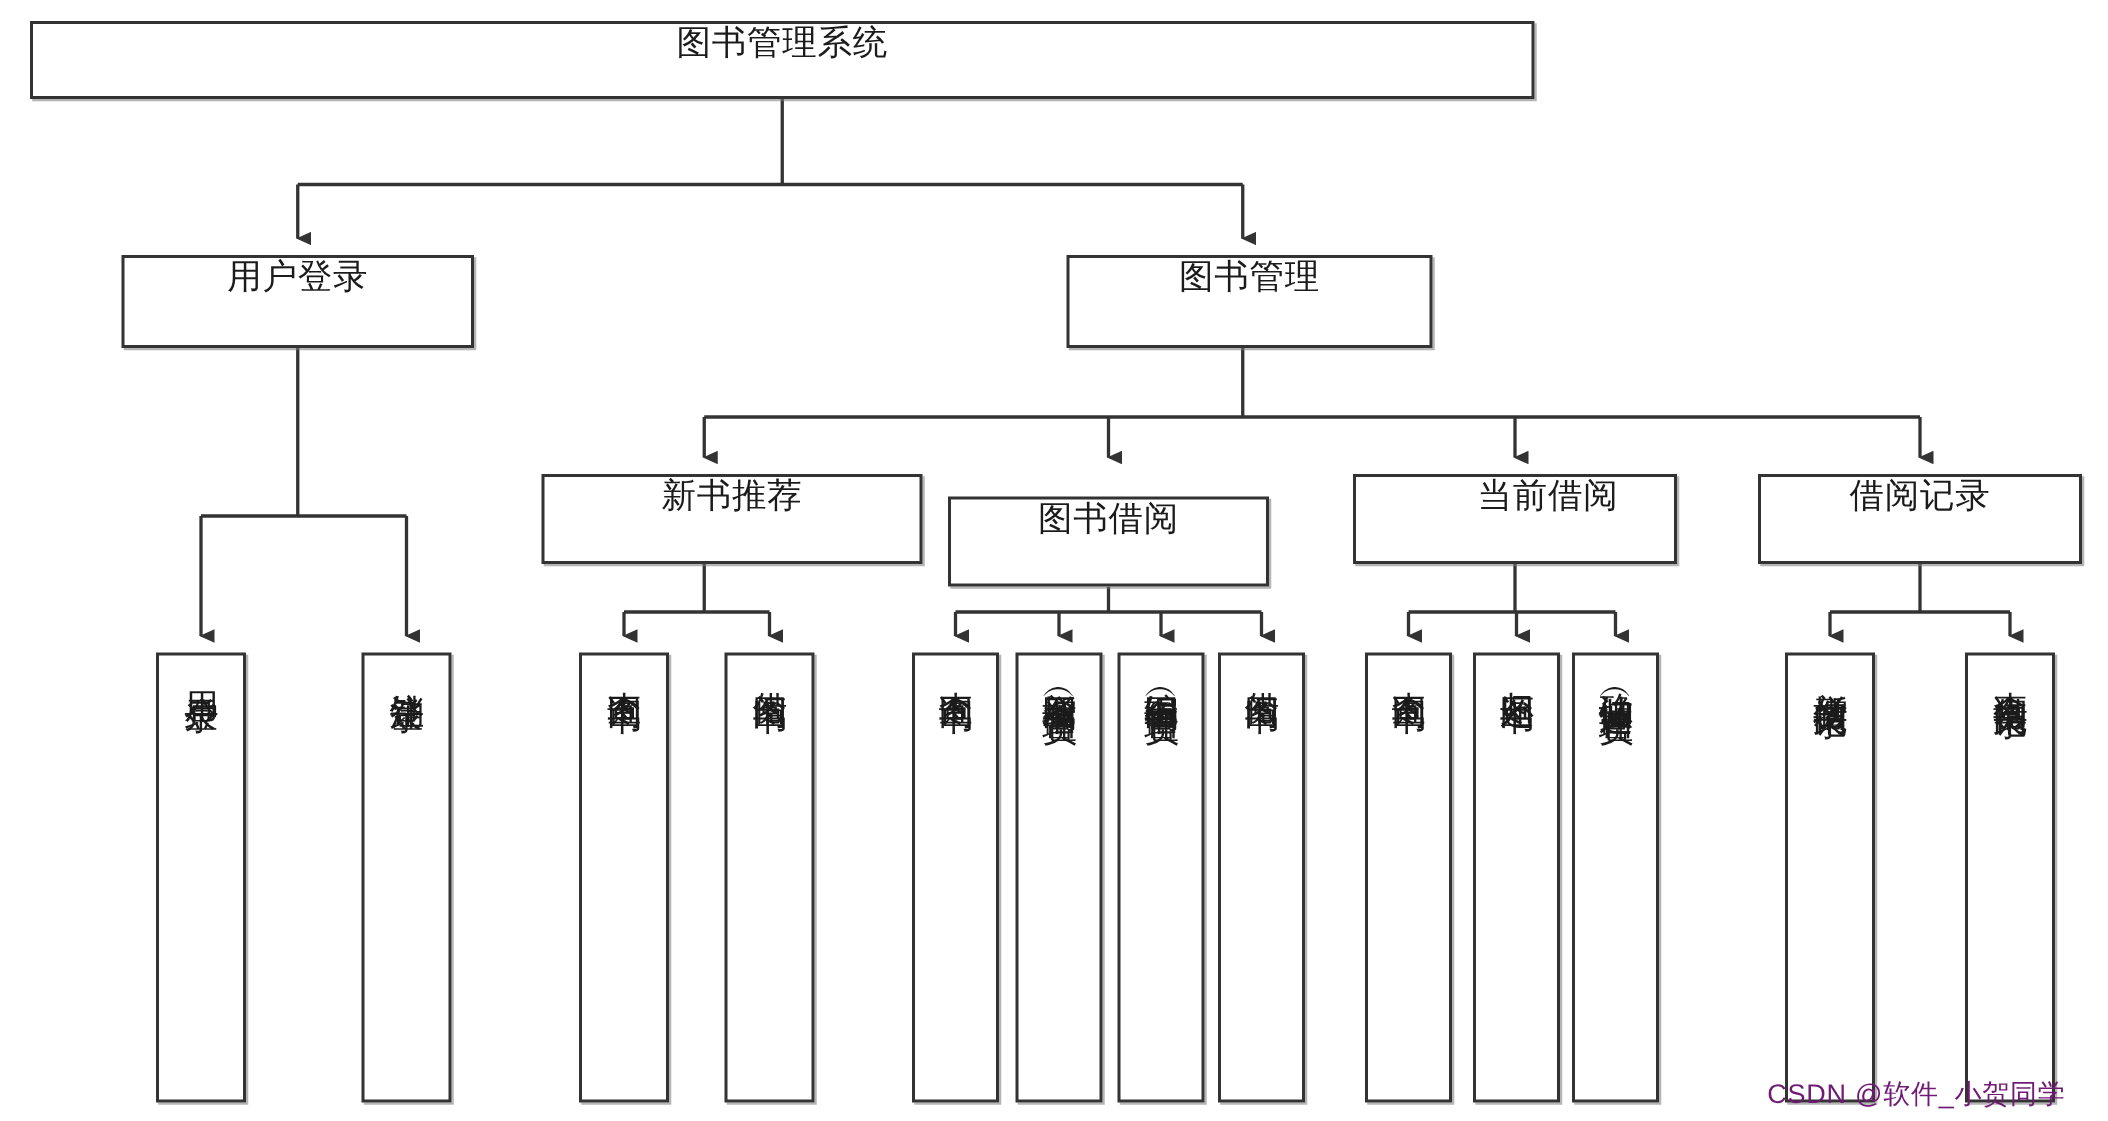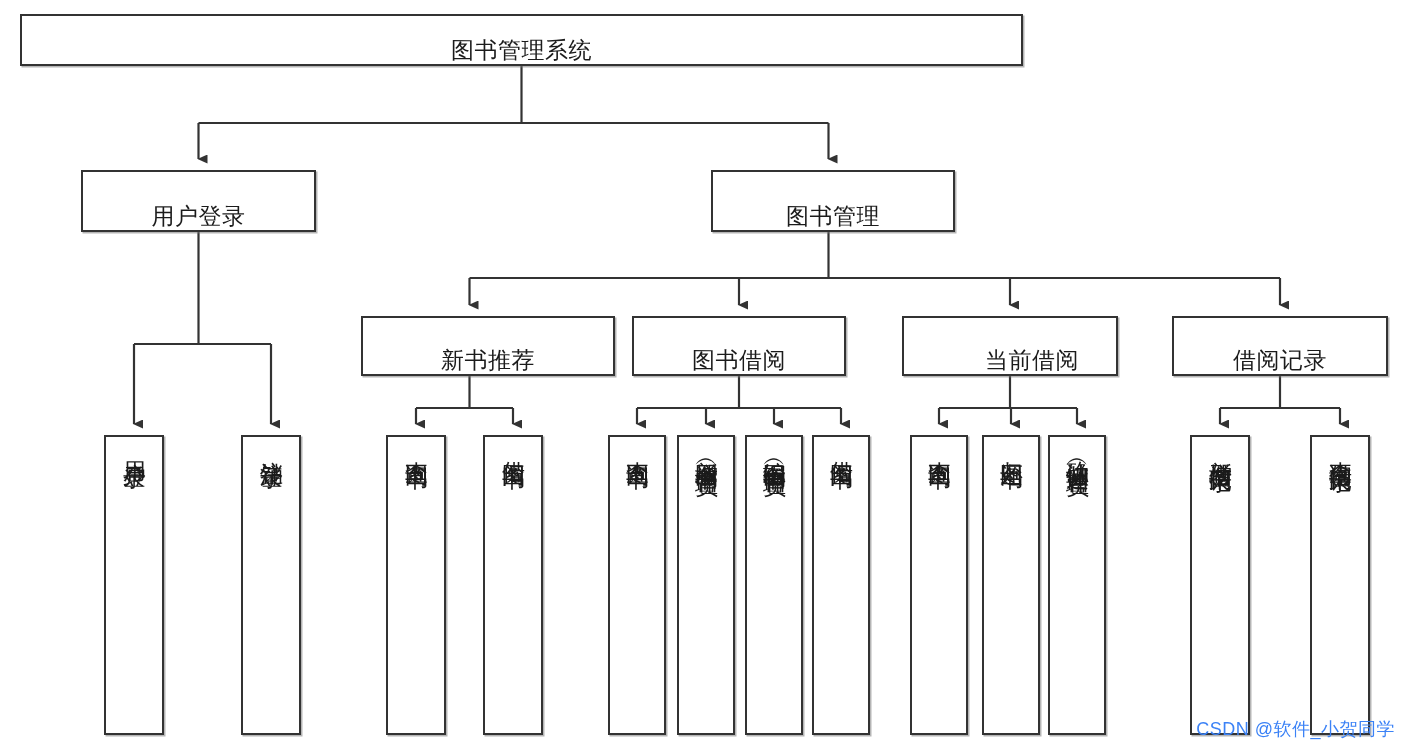--- a/index.html
+++ b/index.html
@@ -22,21 +22,21 @@
     width: 1405px;
     height: 747px;
     pointer-events: none;
   }
   .node {
     position: absolute;
     box-sizing: border-box;
     border: 2px solid #333333;
     background: #ffffff;
     display: flex;
-    align-items: flex-end;
+    align-items: flex-start;
     justify-content: center;
     box-shadow: 1.5px 1.5px 0 rgba(120,120,120,0.55);
   }
   .node .label {
     color: #1b1b1b;
     text-align: center;
     line-height: 1.12;
   }
   .node.horizontal .label {
     writing-mode: horizontal-tb;
@@ -49,24 +49,24 @@
   }
   .node.vertical .label {
     writing-mode: vertical-rl;
     text-orientation: upright;
     font-size: 23px;
     letter-spacing: 2px;
     white-space: nowrap;
   }
   #watermark {
     position: absolute;
-    right: 10px;
+    right: 28px;
     bottom: 6px;
     font-size: 18px;
-    color: #3b82f6;
+    color: #701a75;
     letter-spacing: 0.5px;
     white-space: nowrap;
     pointer-events: none;
   }
 </style>
 </head>
 <body>
 
 <div id="canvas">
   <svg id="edges" viewBox="0 0 1405 747">
@@ -118,21 +118,21 @@
       </div>
       <div class="node horizontal" style="left: 81px; top: 170px; width: 235px; height: 62px;">
         <div class="label">用户登录</div>
       </div>
       <div class="node horizontal" style="left: 711px; top: 170px; width: 244px; height: 62px;">
         <div class="label">图书管理</div>
       </div>
       <div class="node horizontal" style="left: 361px; top: 316px; width: 254px; height: 60px;">
         <div class="label">新书推荐</div>
       </div>
-      <div class="node horizontal" style="left: 632px; top: 316px; width: 214px; height: 60px;">
+      <div class="node horizontal" style="left: 632px; top: 331px; width: 214px; height: 60px;">
         <div class="label">图书借阅</div>
       </div>
       <div class="node horizontal" style="left: 902px; top: 316px; width: 216px; height: 60px; padding-left: 44px;">
         <div class="label">当前借阅</div>
       </div>
       <div class="node horizontal" style="left: 1172px; top: 316px; width: 216px; height: 60px;">
         <div class="label">借阅记录</div>
       </div>
       <div class="node vertical" style="left: 104px; top: 435px; width: 60px; height: 300px;">
         <div class="label">用户登录</div>

